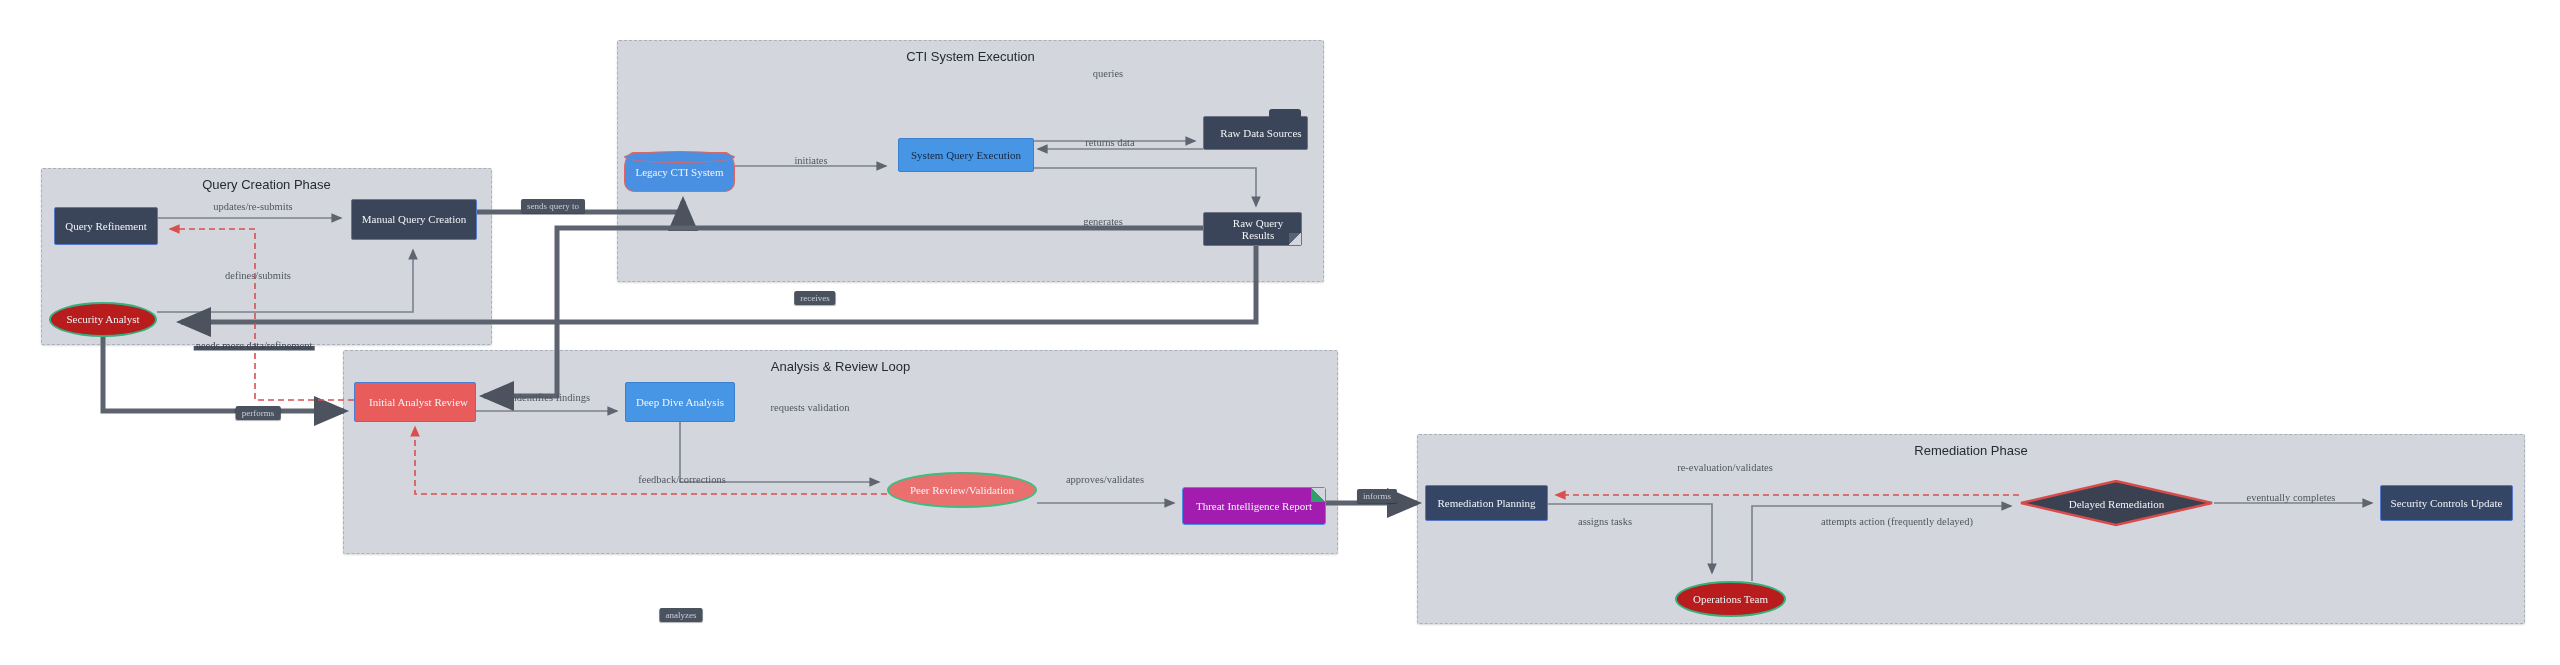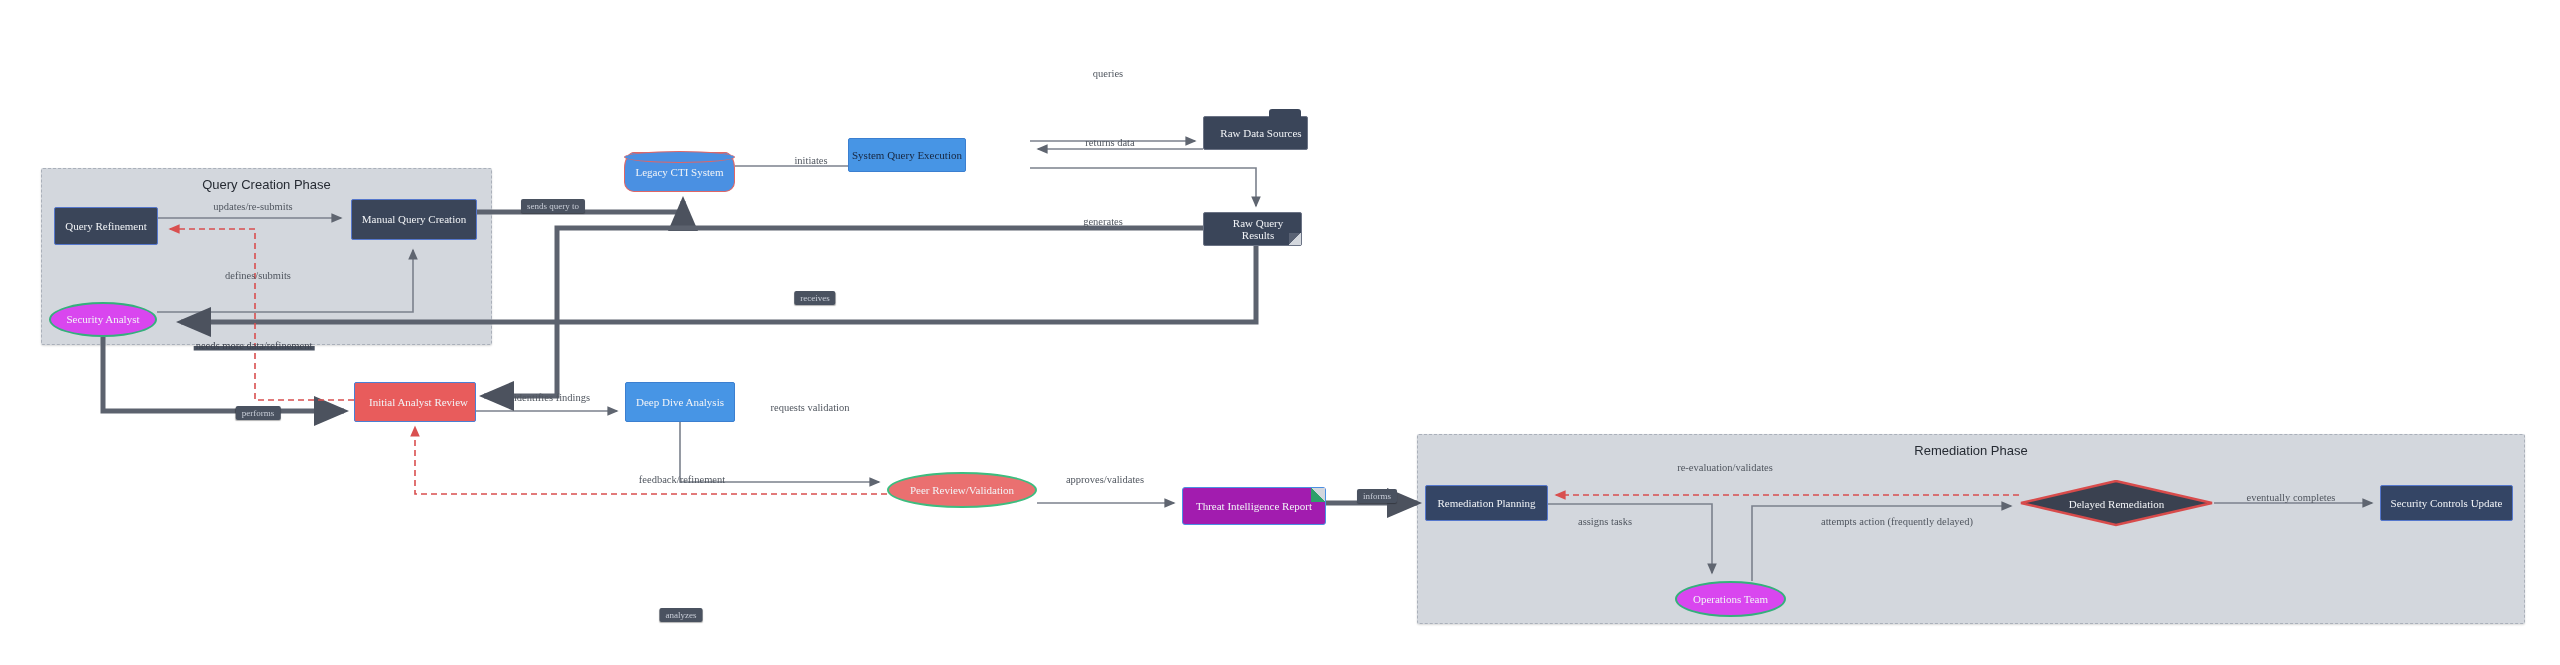--- a/index.html
+++ b/index.html
@@ -12,21 +12,21 @@
   #edges{position:absolute;left:0;top:0;z-index:2;}
   .node{position:absolute;z-index:3;display:flex;align-items:center;justify-content:center;
         text-align:center;font-size:11px;color:#f2f4f7;line-height:1.1;padding:2px;box-sizing:border-box;}
   .slate{background:#3a4559;border:1.5px solid #5577cc;border-radius:2px;}
   .plain-slate{background:#3a4559;border:1px solid #6b7385;border-radius:2px;padding-left:13px;}
   .navy{background:#344565;border:1.5px solid #5577cc;border-radius:2px;}
   .blue{background:#4795e5;border:1px solid #3b7fd0;border-radius:2px;}
   .red{background:#e85c5c;border:1.5px solid #4a7fd4;border-radius:2px;}
   .green{background:#a21caf;border:1.5px solid #4a90e2;border-radius:3px;}
   .ellipse{border-radius:50%;}
-  .teal-ellipse{background:#d946ef;border:2px solid #35b07c;}
+  .teal-ellipse{background:#b91c1c;border:2px solid #35b07c;}
   .salmon-ellipse{background:#ea7070;border:2px solid #3dbd7f;}
   .cylinder{background:#4a90e2;border:1.5px solid #e06666;border-radius:10px 10px 10px 10px/16px 16px 10px 10px;}
   .cylinder::before{content:"";position:absolute;left:-1px;right:-1px;top:-2px;height:12px;
         border:1.5px solid #e06666;border-radius:50%;background:#4a90e2;box-sizing:border-box;}
   .cylinder span{position:relative;z-index:1;}
   .folder::before{content:"";position:absolute;top:-8px;right:6px;width:32px;height:9px;
         background:#3a4559;border-radius:3px 3px 0 0;}
   .note-br::after{content:"";position:absolute;bottom:0;right:0;width:12px;height:12px;
         background:linear-gradient(315deg,#d3d7dd 0 50%,#596274 50% 100%);}
   .note-tr::after{content:"";position:absolute;top:0;right:0;width:14px;height:14px;
@@ -41,20 +41,26 @@
   .chip-strike{position:absolute;z-index:4;transform:translate(-50%,-50%);font-size:10.5px;color:#3e4450;
         white-space:nowrap;background:linear-gradient(to bottom,transparent 55%,#4a5260 55%);padding:0 2px;}
 </style>
 </head>
 <body>
 
 <div id="canvas">
 
   <div class="cluster" style="left:41px;top:168px;width:449px;height:175px;">
     <div class="cluster-title">Query Creation Phase</div>
+  </div>
+  <div class="cluster" style="left:617px;top:40px;width:705px;height:240px;">
+    <div class="cluster-title">CTI System Execution</div>
+  </div>
+  <div class="cluster" style="left:343px;top:350px;width:993px;height:202px;">
+    <div class="cluster-title">Analysis &amp; Review Loop</div>
   </div>
   <div class="cluster" style="left:1417px;top:434px;width:1106px;height:188px;">
     <div class="cluster-title">Remediation Phase</div>
   </div>
 
   <svg id="edges" width="2560" height="665" viewBox="0 0 2560 665">
     <defs>
       <marker id="ag" markerWidth="8" markerHeight="8" refX="6" refY="3" orient="auto">
           <path d="M0,0 L7,3 L0,6 Z" fill="#5f6570"></path>
         </marker>
@@ -102,21 +108,21 @@
   <div class="node slate" style="left:351px;top:199px;width:126px;height:41px;">
       <span>Manual Query Creation</span>
     </div>
   <div class="node ellipse teal-ellipse" style="left:49px;top:302px;width:108px;height:35px;">
       <span>Security Analyst</span>
     </div>
 
   <div class="node cylinder" style="left:624px;top:152px;width:111px;height:40px;">
       <span>Legacy CTI System</span>
     </div>
-  <div class="node blue" style="left:848px;top:138px;width:118px;height:34px;color:#17263f;">
+  <div class="node blue" style="left:898px;top:138px;width:136px;height:34px;color:#17263f;">
       <span>System Query Execution</span>
     </div>
   <div class="node plain-slate folder" style="left:1203px;top:116px;width:105px;height:34px;">
       <span>Raw Data Sources</span>
     </div>
   <div class="node plain-slate note-br" style="left:1203px;top:212px;width:99px;height:34px;">
       <span>Raw Query Results</span>
     </div>
 
   <div class="node red" style="left:354px;top:382px;width:122px;height:40px;padding-left:9px;">
@@ -149,21 +155,21 @@
     </div>
 
   <div class="lbl" style="left:253px;top:206px;">updates/re-submits</div>
   <div class="lbl" style="left:258px;top:275px;">defines/submits</div>
   <div class="lbl" style="left:1108px;top:73px;">queries</div>
   <div class="lbl" style="left:811px;top:160px;">initiates</div>
   <div class="lbl" style="left:1110px;top:142px;">returns data</div>
   <div class="lbl" style="left:1103px;top:221px;">generates</div>
   <div class="lbl" style="left:552px;top:397px;">identifies findings</div>
   <div class="lbl" style="left:810px;top:407px;">requests validation</div>
-  <div class="lbl" style="left:682px;top:479px;">feedback/refinement</div>
+  <div class="lbl" style="left:682px;top:479px;">feedback/corrections</div>
   <div class="lbl" style="left:1105px;top:479px;">approves/validates</div>
   <div class="lbl" style="left:1725px;top:467px;">re-evaluation/validates</div>
   <div class="lbl" style="left:1605px;top:521px;">assigns tasks</div>
   <div class="lbl" style="left:1897px;top:521px;">attempts action (frequently delayed)</div>
   <div class="lbl" style="left:2291px;top:497px;">eventually completes</div>
 
   <div class="chip" style="left:553px;top:206px;">sends query to</div>
   <div class="chip" style="left:815px;top:298px;">receives</div>
   <div class="chip" style="left:258px;top:413px;">performs</div>
   <div class="chip" style="left:1377px;top:496px;">informs</div>

